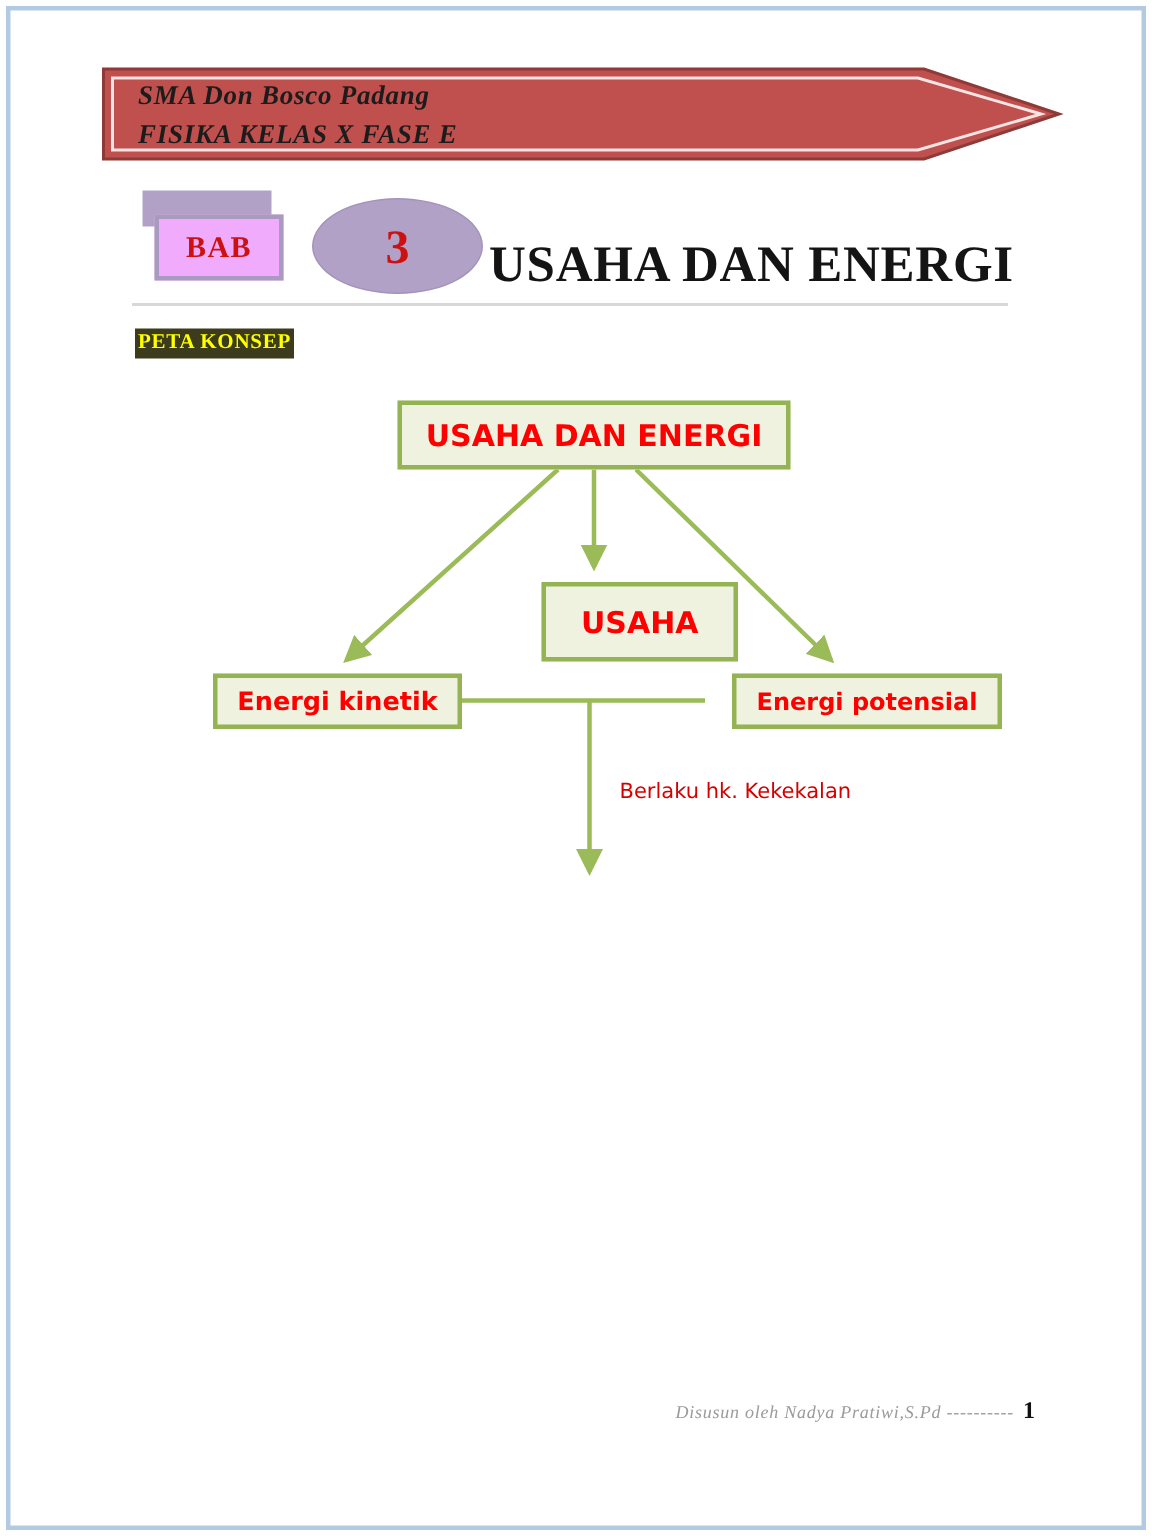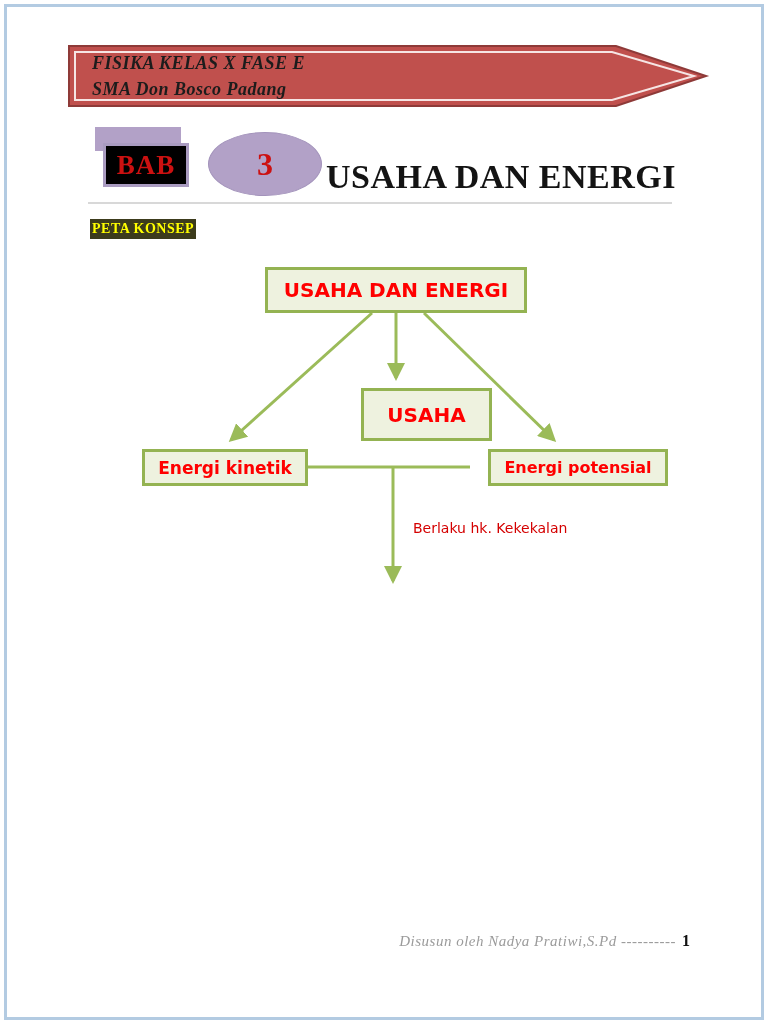--- a/index.html
+++ b/index.html
@@ -21,23 +21,23 @@
     letter-spacing:0.5px;
   }
 
   
   .bab-top {
     position:absolute; left:95px; top:127px; width:86px; height:24px;
     background:#b2a1c7;
   }
   .bab-box {
     position:absolute; left:103px; top:143px; width:80px; height:38px;
-    background:#000000; border:3px solid #a99bc0;
+    background:#f0abfc; border:3px solid #a99bc0;
     display:flex; align-items:center; justify-content:center;
-    color:#cc1111; font-weight:bold; font-size:27px; letter-spacing:1px;
+    color:#cc1111; font-weight:bold; font-size:20px; letter-spacing:1px;
   }
   .bab-ellipse {
     position:absolute; left:208px; top:132px; width:112px; height:62px;
     background:#b2a1c7; border-radius:50%; border:1px solid #a393bb;
     display:flex; align-items:center; justify-content:center;
     color:#cc1111; font-weight:bold; font-size:32px;
   }
   .chapter-title {
     position:absolute; left:326px; top:158px;
     font-weight:bold; font-size:34px; color:#141414; letter-spacing:0.5px;
@@ -71,40 +71,40 @@
     position:absolute; left:413px; top:520px;
     color:#d40000; font-size:14px;
     font-family:"DejaVu Sans", sans-serif; white-space:nowrap;
   }
 
   
   .footer {
     position:absolute; top:932px; right:78px; white-space:nowrap;
   }
   .footer-credit {
-    color:#9b9b9b; font-style:italic; font-size:15px; letter-spacing:0.5px;
+    color:#9b9b9b; font-style:italic; font-size:12px; letter-spacing:0.5px;
   }
   .footer-page {
     color:#111111; font-weight:bold; font-size:16px; margin-left:6px;
   }
 </style>
 </head>
 <body>
 
 <div class="page">
   <div class="page-frame"></div>
 
   <div class="banner">
     <svg width="642" height="72" viewBox="0 0 642 72">
       <polygon points="1,6 548,6 638,36 548,66 1,66" fill="#c0504d" stroke="#8e3a38" stroke-width="2"></polygon>
       <polygon points="7,12 544,12 626,36 544,60 7,60" fill="none" stroke="rgba(255,255,255,0.85)" stroke-width="2"></polygon>
     </svg>
     <div class="banner-text">
+      <div>SMA Don Bosco Padang</div>
       <div>FISIKA KELAS X FASE E</div>
-      <div>SMA Don Bosco Padang</div>
     </div>
   </div>
 
   <div class="bab-top"></div>
   <div class="bab-box">BAB</div>
   <div class="bab-ellipse">3</div>
   <div class="chapter-title">USAHA DAN ENERGI</div>
   <div class="title-rule"></div>
 
   <div class="section-label">PETA KONSEP</div>

